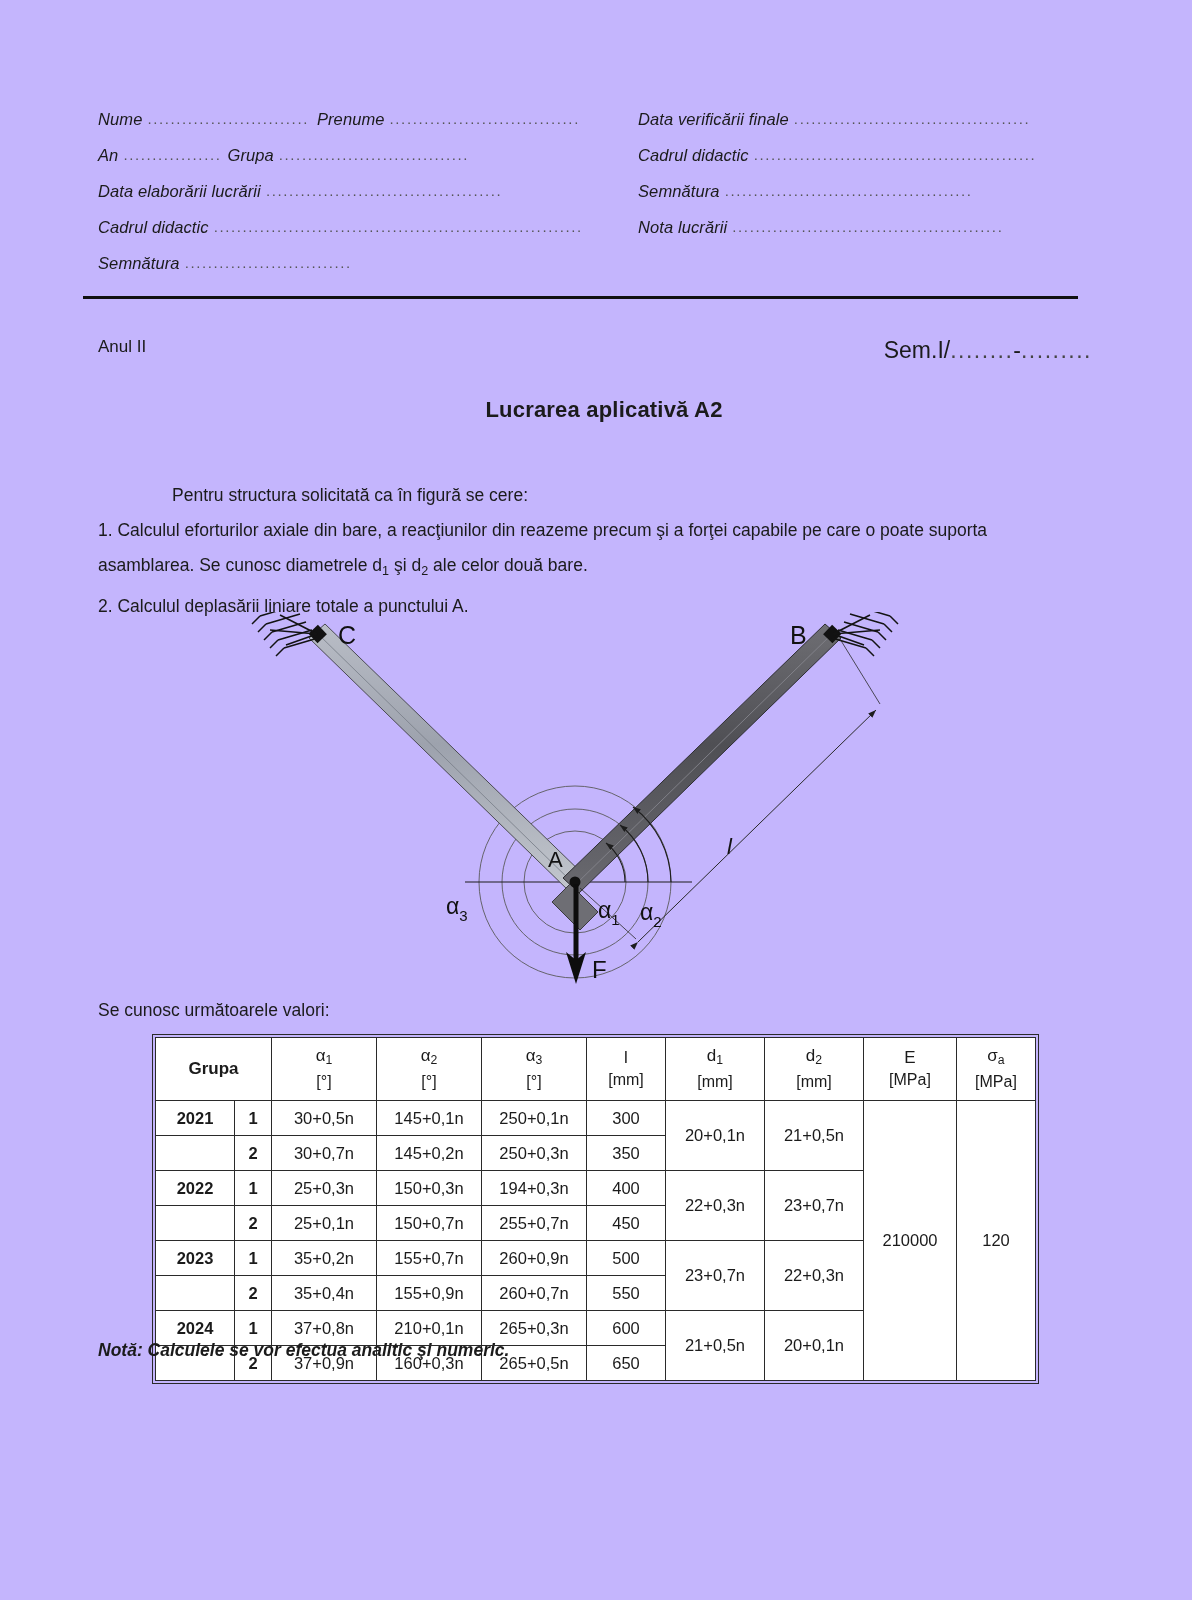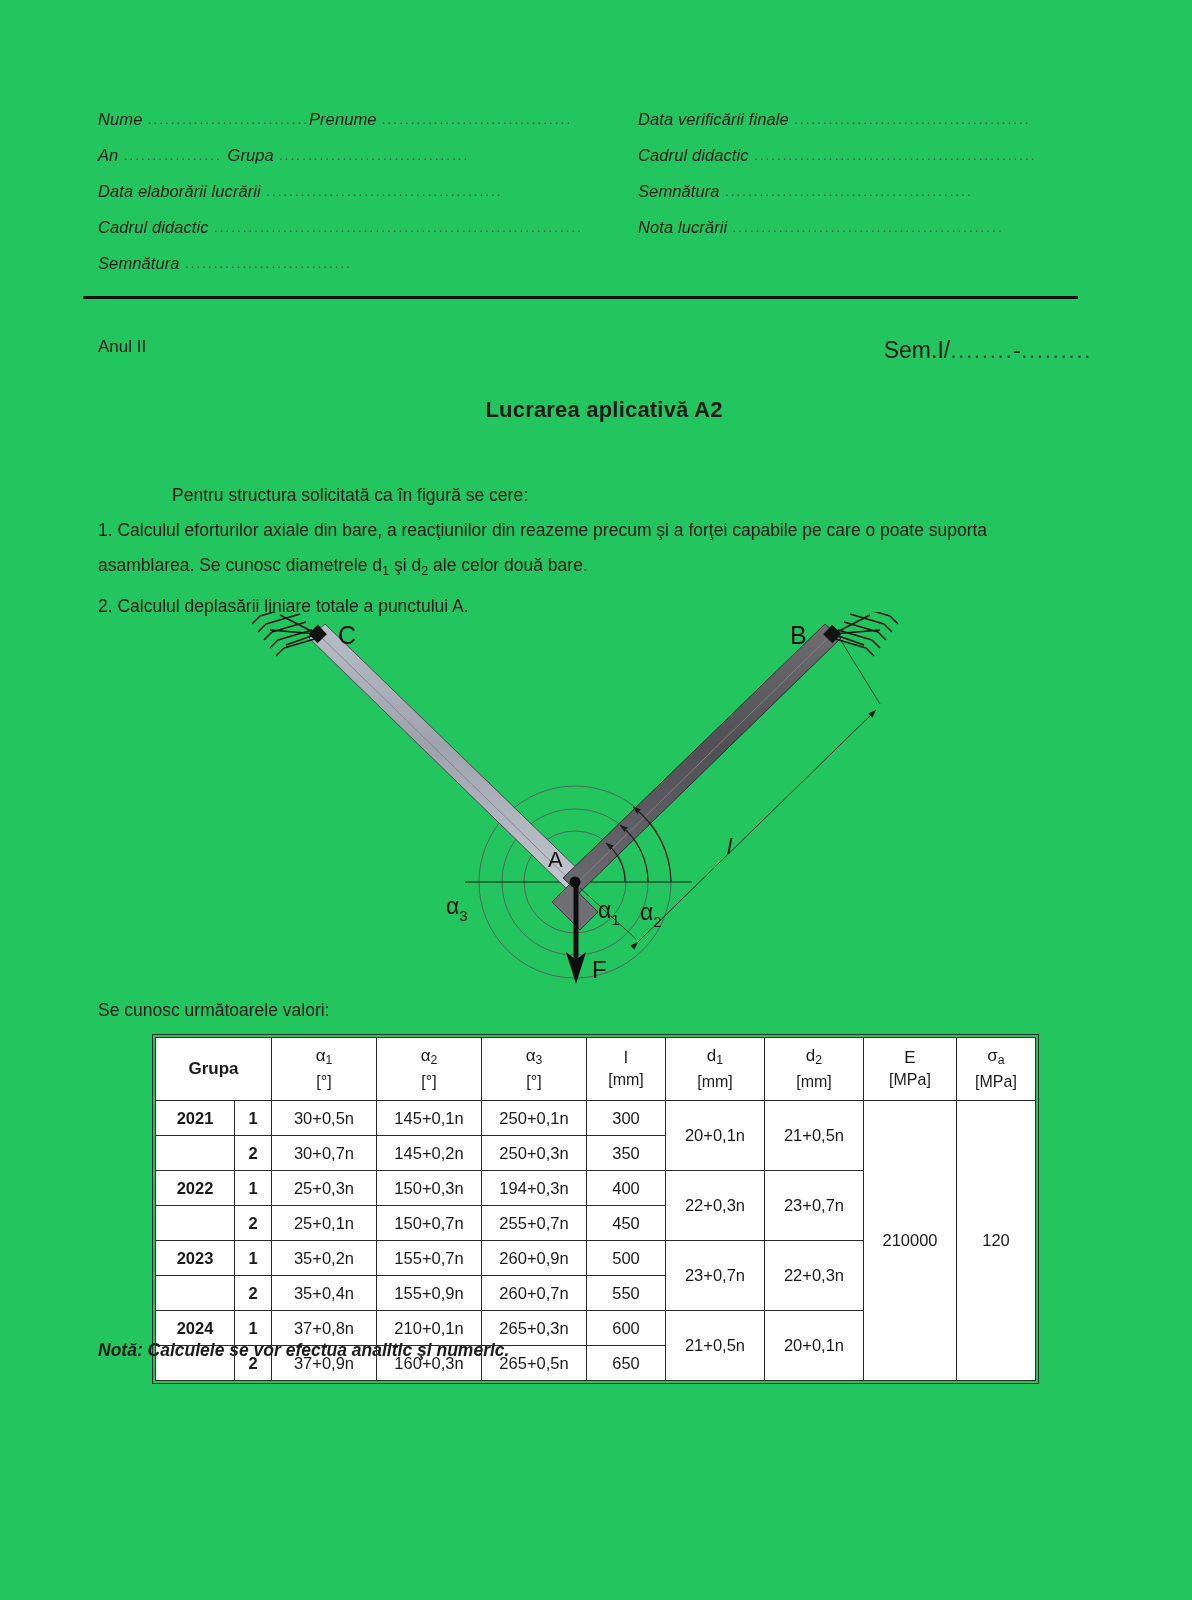--- a/index.html
+++ b/index.html
@@ -8,21 +8,21 @@
     background: #ffffff;
   }
   body {
     font-family: "Liberation Sans", sans-serif;
     color: #1b1b1b;
   }
   #page {
     position: relative;
     width: 1192px;
     height: 1600px;
-    background: #22c55e;
+    background: #c4b5fd;
     overflow: hidden;
   }
 
   
   .form-block {
     position: absolute;
     left: 98px;
     top: 110px;
     width: 980px;
   }
@@ -173,21 +173,21 @@
 <body>
 
 <div id="page">
 
   <div class="form-block">
 
     <div class="form-row">
       <div class="form-col-left">
         <span class="fld-label">Nume</span>
         <span class="dots">............................</span>
-        <span class="fld-label" style="margin-left:0">Prenume</span>
+        <span class="fld-label" style="margin-left:8px">Prenume</span>
         <span class="dots">.................................</span>
       </div>
       <div class="form-col-right">
         <span class="fld-label">Data verificării finale</span>
         <span class="dots grow">.........................................</span>
       </div>
     </div>
 
     <div class="form-row">
       <div class="form-col-left">

